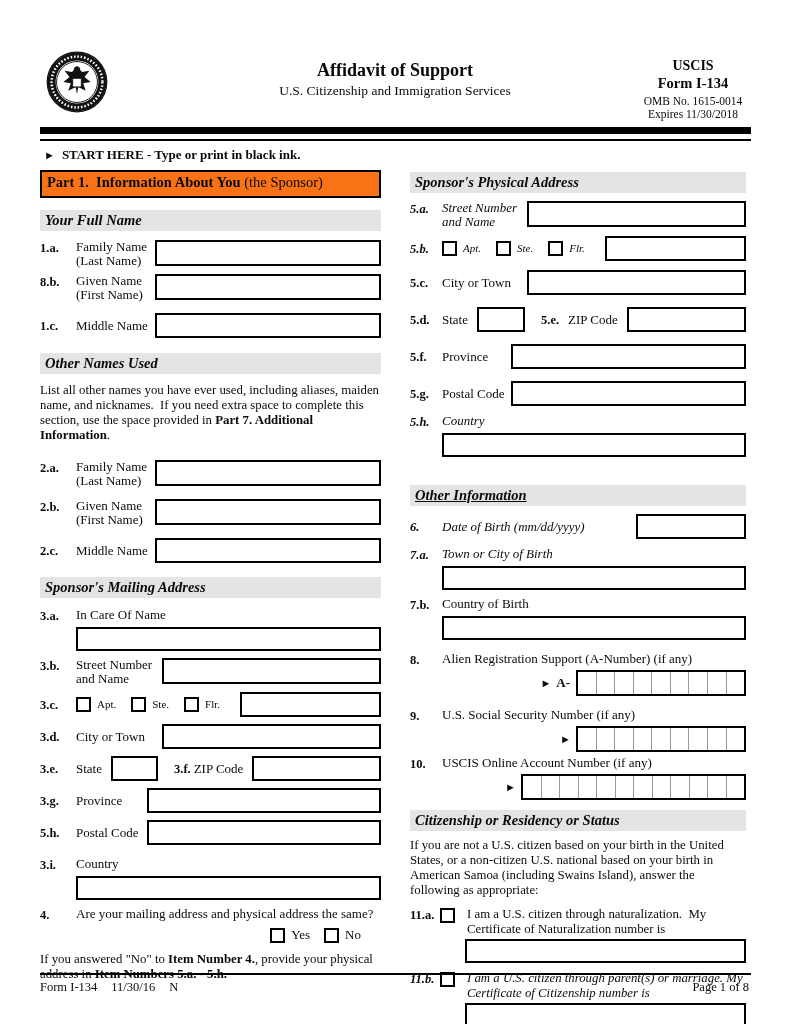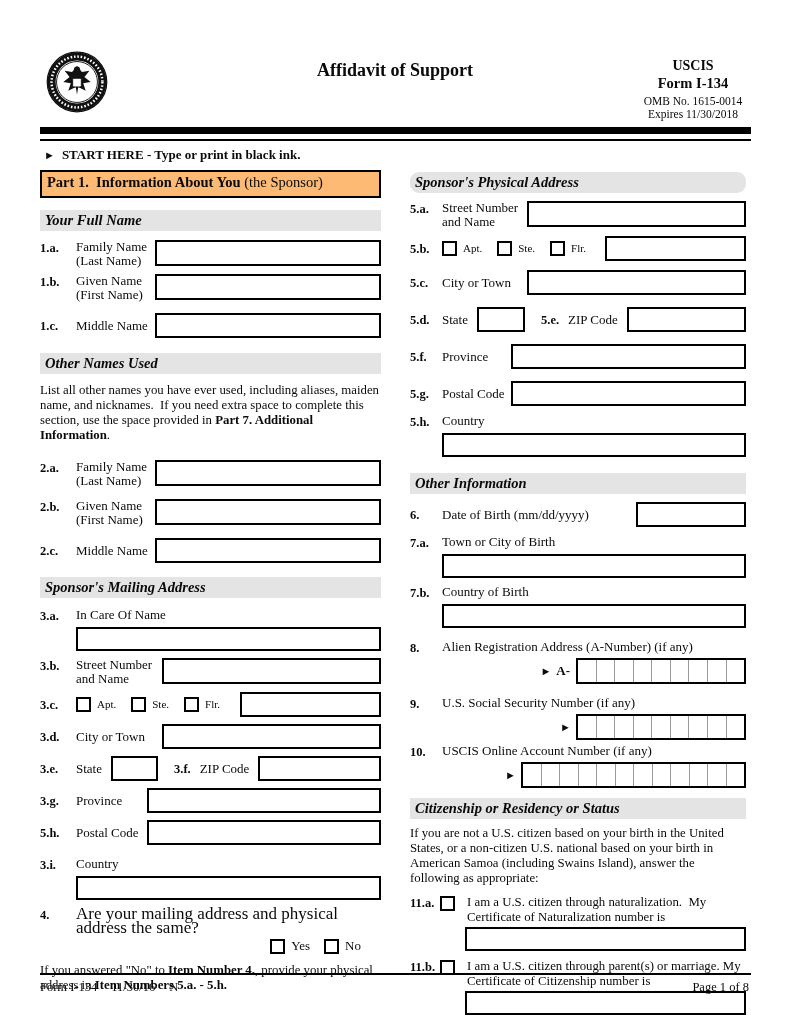--- a/index.html
+++ b/index.html
@@ -18,21 +18,21 @@
   .hdr-exp{font-size:11.5px;margin-top:1px;}
   .bar-thick{position:absolute;left:40px;right:40px;top:127px;height:7px;background:#000;}
   .bar-thin{position:absolute;left:40px;right:40px;top:139px;height:2px;background:#000;}
   .start-here{position:absolute;left:44px;top:147px;font-size:13px;font-weight:bold;white-space:pre;}
   .start-here .arr{font-size:11px;margin-right:7px;}
   
   .col{position:absolute;top:170px;}
   .col-left{left:40px;width:341px;}
   .col-right{left:410px;width:336px;}
   
-  .part-hdr{border:2px solid #000;background:#fdba74;height:22px;padding:2px 0 0 5px;
+  .part-hdr{border:2px solid #000;background:#f97316;height:22px;padding:2px 0 0 5px;
             font-size:14.5px;white-space:pre;}
   .part-hdr b{font-weight:bold;}
   .sec{background:#e4e4e4;height:21px;line-height:21px;padding-left:5px;
        font-weight:bold;font-style:italic;font-size:14.5px;}
   
   .row{display:flex;align-items:flex-start;}
   .row.vc{align-items:center;}
   .num{flex:0 0 36px;font-weight:bold;font-size:12.5px;padding-top:1px;white-space:pre;}
   .col-right .num{flex:0 0 32px;}
   .lbl{font-size:13px;line-height:13.5px;white-space:pre-wrap;}
@@ -63,42 +63,43 @@
   
   .cit{display:flex;align-items:flex-start;}
   .cit .cb{margin-top:1px;}
   .cit .txt{font-size:12.8px;line-height:15px;margin-left:12px;white-space:pre-wrap;flex:1;}
   
   .foot-line{position:absolute;left:40px;right:40px;top:973px;height:2px;background:#000;}
   .footer{position:absolute;left:40px;right:42px;top:980px;display:flex;font-size:12.5px;}
   .footer .fright{margin-left:auto;}
   .footer .sp{margin-left:14px;}
   
-  .mt2{margin-top:2px;border-radius:9px;}  .mt4{margin-top:4px;}
-  .mt6{margin-top:12px;}  .mt7{margin-top:7px;}  .mt8{margin-top:8px;}
+  .mt2{margin-top:2px;}  .mt4{margin-top:4px;}
+  .mt6{margin-top:12px;}  .mt7{margin-top:7px;}  .mt8{margin-top:8px;font-style:italic;}
   .mt9{margin-top:9px;}  .mt10{margin-top:10px;} .mt11{margin-top:17px;}
-  .mt14{margin-top:14px;} .mt15{margin-top:15px;} .mt16{margin-top:16px;}
+  .mt14{margin-top:14px;} .mt15{margin-top:15px;} .mt16{margin-top:28px;text-decoration:underline;}
   .ml-auto{margin-left:auto;}
 </style>
 </head>
 <body>
 
 <div class="page">
 
   <svg class="seal" viewBox="0 0 100 100">
     <circle cx="50" cy="50" r="48" fill="#ffffff" stroke="#111" stroke-width="2"></circle>
     <circle cx="50" cy="50" r="41" fill="none" stroke="#111" stroke-width="13"></circle>
     <circle cx="50" cy="50" r="41" fill="none" stroke="#fff" stroke-width="4" stroke-dasharray="2.5,3"></circle>
     <circle cx="50" cy="50" r="33" fill="#fff" stroke="#111" stroke-width="1.5"></circle>
     <path d="M50 24 L58 34 L70 32 L62 42 L72 50 L60 52 L64 64 L52 58 L50 70 L48 58 L36 64 L40 52 L28 50 L38 42 L30 32 L42 34 Z" fill="#111"></path>
     <circle cx="50" cy="30" r="5" fill="#111"></circle>
     <rect x="43" y="44" width="14" height="14" rx="2" fill="#fff" stroke="#111" stroke-width="1.5"></rect>
   </svg>
   <div class="hdr-center">
     <div class="hdr-title">Affidavit of Support</div>
+    <div class="hdr-agency">U.S. Citizenship and Immigration Services</div>
   </div>
   <div class="hdr-right">
     <div class="hdr-uscis">USCIS</div>
     <div class="hdr-form">Form I-134</div>
     <div class="hdr-omb">OMB No. 1615-0014</div>
     <div class="hdr-exp">Expires 11/30/2018</div>
   </div>
   <div class="bar-thick"></div>
   <div class="bar-thin"></div>
   <div class="start-here"><span class="arr">►</span><span>START HERE - Type or print in black ink.</span></div>
@@ -109,21 +110,21 @@
 
     <div class="sec mt6">Your Full Name</div>
 
     <div class="row mt9">
       <span class="num">1.a.</span>
       <span class="lbl w79">Family Name
 (Last Name)</span>
       <div class="box" style="height:22px"></div>
     </div>
     <div class="row mt7">
-      <span class="num">1.b.</span>
+      <span class="num">8.b.</span>
       <span class="lbl w79">Given Name
 (First Name)</span>
       <div class="box" style="height:22px"></div>
     </div>
     <div class="row vc mt6">
       <span class="num">1.c.</span>
       <span class="lbl w79">Middle Name</span>
       <div class="box"></div>
     </div>
 
@@ -180,21 +181,21 @@
     <div class="row vc mt7">
       <span class="num">3.d.</span>
       <span class="lbl w86">City or Town</span>
       <div class="box"></div>
     </div>
 
     <div class="row vc mt7">
       <span class="num">3.e.</span>
       <span class="lbl">State</span>
       <div class="box fixed" style="width:43px;margin-left:9px"></div>
-      <span class="num" style="flex:0 0 auto;margin-left:16px;margin-right:9px">3.f.</span>
+      <span class="num" style="flex:0 0 auto;margin-left:16px;margin-right:3px">3.f.</span>
       <span class="lbl">ZIP Code</span>
       <div class="box" style="margin-left:9px"></div>
     </div>
 
     <div class="row vc mt7">
       <span class="num">3.g.</span>
       <span class="lbl w71">Province</span>
       <div class="box"></div>
     </div>
     <div class="row vc mt7">
@@ -207,21 +208,21 @@
       <div class="row">
           <span class="num">3.i.</span>
         <span class="lbl">Country</span>
         </div>
       <div class="stack-input" style="margin-left:36px"></div>
     </div>
 
     <div class="mt7">
       <div class="row">
           <span class="num">4.</span>
-        <span class="lbl" style="font-size:17px">Are your mailing address and physical address the same?</span>
+        <span class="lbl" style="font-size:13px">Are your mailing address and physical address the same?</span>
         </div>
       <div class="yn">
         <span class="cb"></span>
           <span class="t">Yes</span>
         <span class="cb"></span>
           <span class="t">No</span>
       </div>
     </div>
 
     <div class="p mt9"><span>If you answered "No" to </span><b>Item Number 4.</b><span>, provide your physical address in </span><b>Item Numbers 5.a. - 5.h.</b></div>
@@ -303,21 +304,21 @@
       <div class="row">
           <span class="num">7.b.</span>
         <span class="lbl">Country of Birth</span>
         </div>
       <div class="stack-input" style="margin-left:32px"></div>
     </div>
 
     <div class="mt6">
       <div class="row">
           <span class="num">8.</span>
-        <span class="lbl">Alien Registration Address (A-Number) (if any)</span>
+        <span class="lbl">Alien Registration Support (A-Number) (if any)</span>
         </div>
       <div class="combrow">
         <span class="arrow">►</span>
         <span class="prefix">A-</span>
         <div class="comb w170">
             <i></i>
             <i></i>
             <i></i>
             <i></i>
             <i></i>

